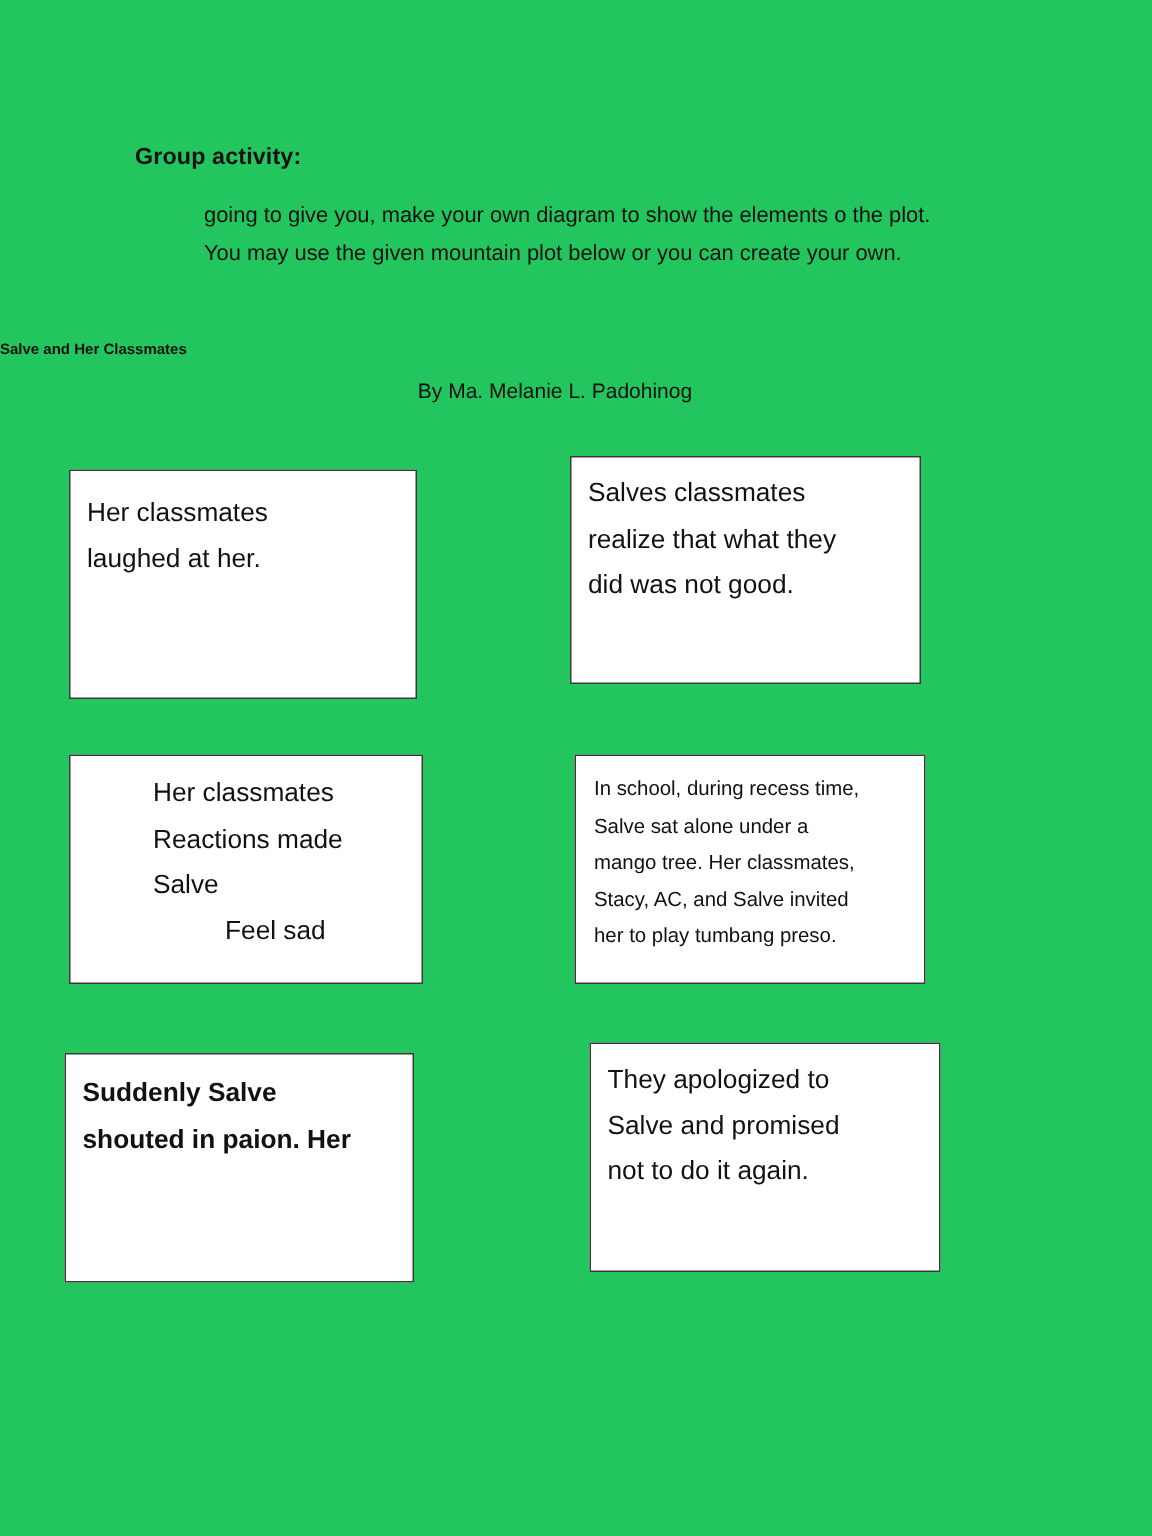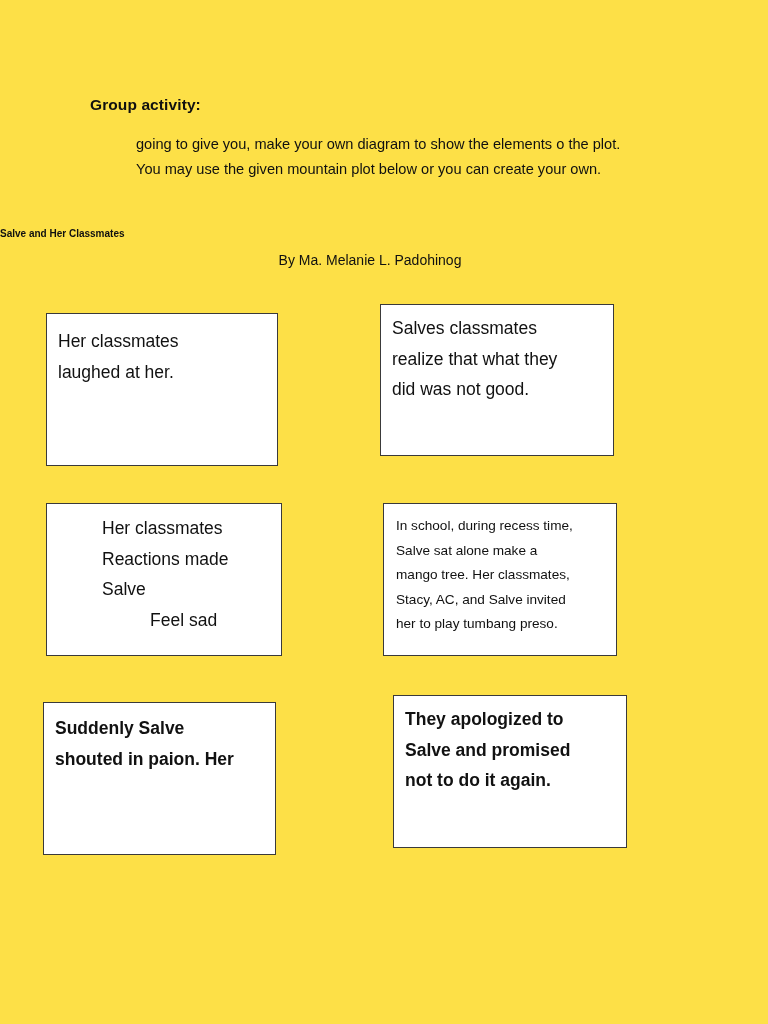--- a/index.html
+++ b/index.html
@@ -12,21 +12,21 @@
     height: 1024px;
     position: relative;
     font-family: "Liberation Sans", "DejaVu Sans", sans-serif;
     color: #101010;
     overflow: hidden;
   }
 
   .page {
     position: absolute;
     inset: 0;
-    background: #fde047;
+    background: #22c55e;
   }
 
   
   .activity-heading {
     position: absolute;
     left: 90px;
     top: 96px;
     font-size: 15.5px;
     font-weight: bold;
     letter-spacing: 0.1px;
@@ -96,21 +96,21 @@
   #box-3 .box-text {
     padding: 10px 0 0 12px;
     font-size: 13.6px;
     line-height: 24.6px;
   }
 
   #box-4 { left: 43px;  top: 702px; width: 233px; height: 153px; }
   #box-4 .box-text { padding: 10px 0 0 11px; font-weight: bold; }
 
   #box-5 { left: 393px; top: 695px; width: 234px; height: 153px; }
-  #box-5 .box-text { padding: 8px 0 0 11px; font-weight: bold; }
+  #box-5 .box-text { padding: 8px 0 0 11px; }
 </style>
 </head>
 <body>
 
 <div class="page">
 
   <div class="activity-heading">Group activity:</div>
 
   <div class="direction-block">
     <div class="direction-line">going to give you, make your own diagram to show the elements o the plot.</div>
@@ -141,21 +141,21 @@
       <div class="box-line">Her classmates</div>
       <div class="box-line">Reactions made</div>
       <div class="box-line">Salve</div>
       <div class="box-line indented">Feel sad</div>
     </div>
   </div>
 
   <div class="story-box" id="box-3">
     <div class="box-text">
       <div class="box-line">In school, during recess time,</div>
-      <div class="box-line">Salve sat alone make a</div>
+      <div class="box-line">Salve sat alone under a</div>
       <div class="box-line">mango tree. Her classmates,</div>
       <div class="box-line">Stacy, AC, and Salve invited</div>
       <div class="box-line">her to play tumbang preso.</div>
     </div>
   </div>
 
   <div class="story-box" id="box-4">
     <div class="box-text">
       <div class="box-line">Suddenly Salve</div>
       <div class="box-line">shouted in paion. Her</div>

